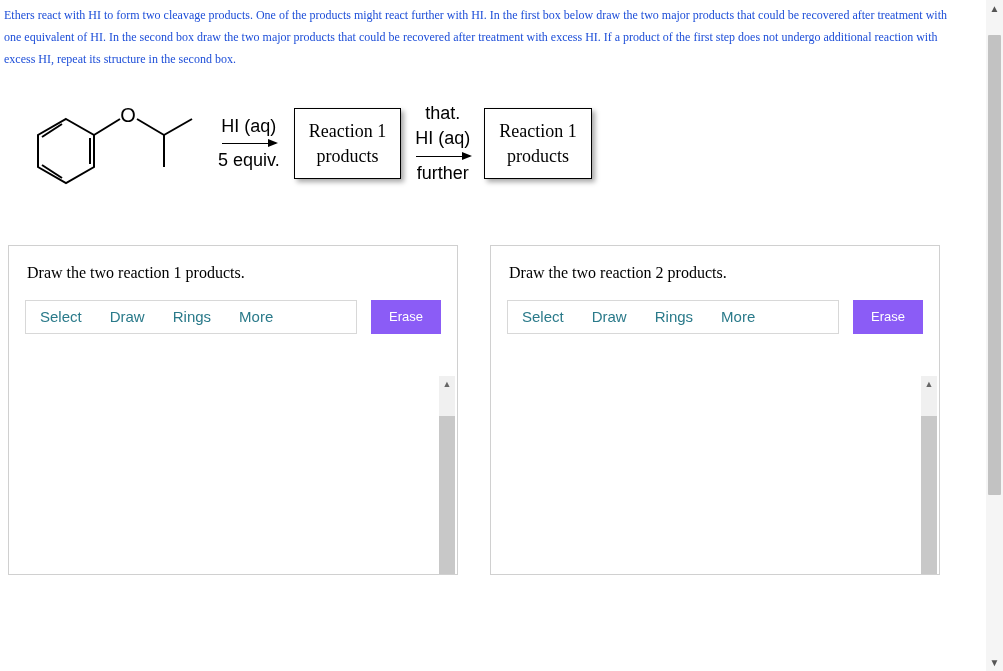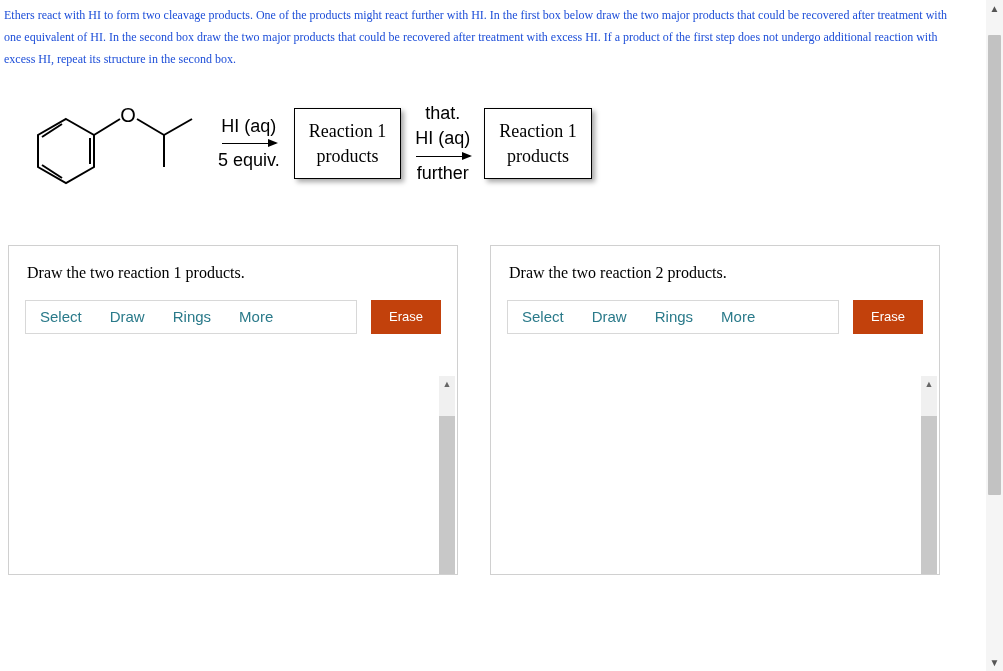--- a/index.html
+++ b/index.html
@@ -102,21 +102,21 @@
       font-size: 15px;
       color: #2a7a8a;
       padding: 0 14px;
       display: flex;
       align-items: center;
       background: #fff;
       cursor: pointer;
       text-align: right;
     }
     .erase-btn {
-      background: #c2410c;
+      background: #8b5cf6;
       color: #fff;
       font-family: Arial, sans-serif;
       font-size: 13px;
       padding: 0 18px;
       display: flex;
       align-items: center;
       margin-left: 14px;
       cursor: pointer;
     }
     .inner-scroll {

